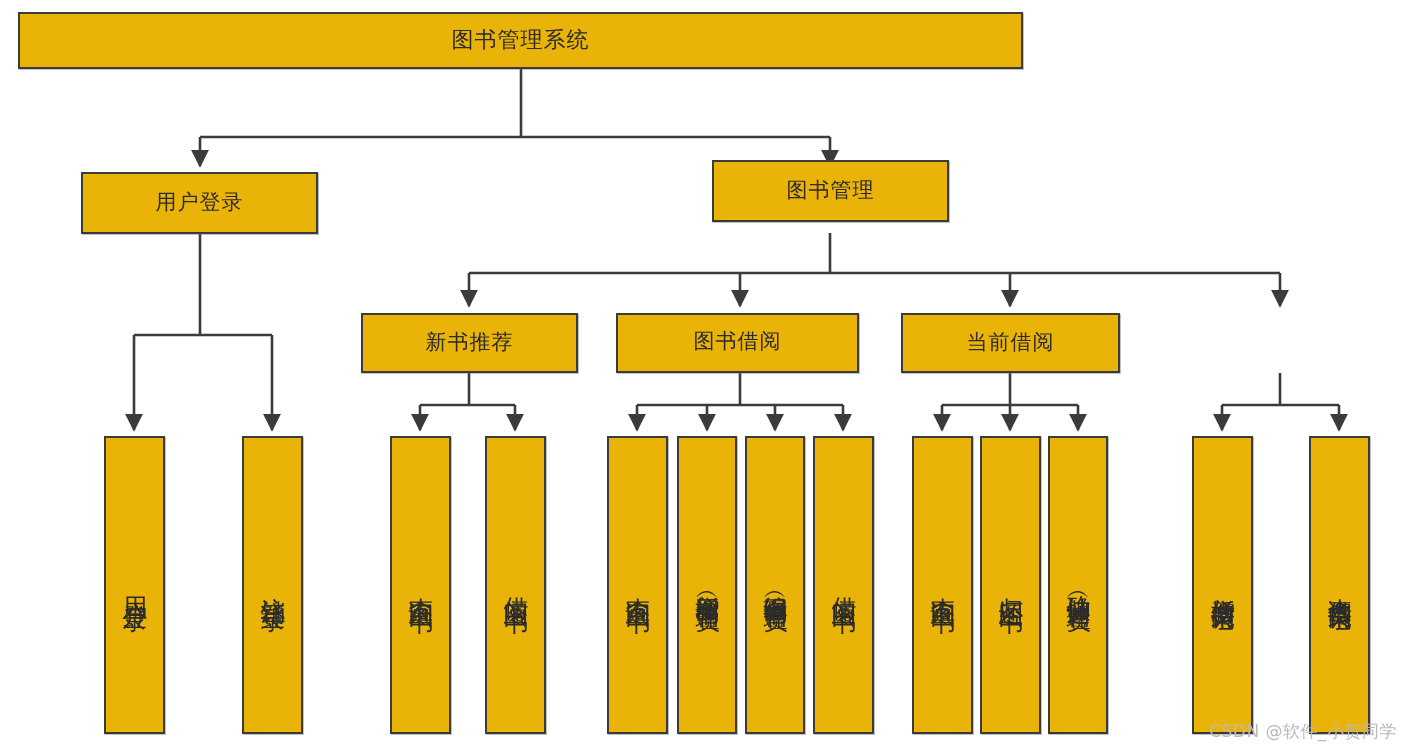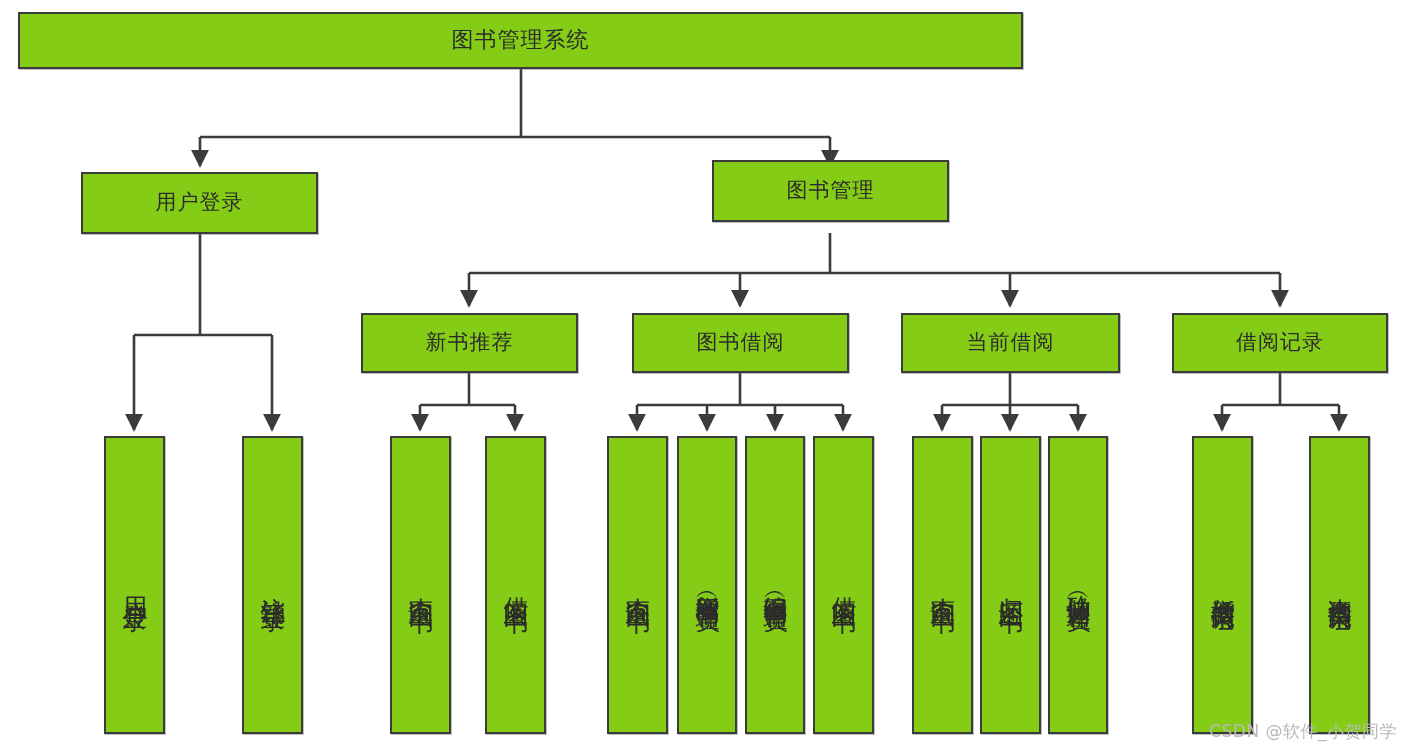--- a/index.html
+++ b/index.html
@@ -21,21 +21,21 @@
     left: 0;
     top: 0;
     width: 1405px;
     height: 747px;
     pointer-events: none;
   }
   .node {
     position: absolute;
     box-sizing: border-box;
     border: 2px solid #3b3b3b;
-    background: #84cc16;
+    background: #eab308;
     display: flex;
     align-items: center;
     justify-content: center;
     color: #2b2b2b;
     box-shadow: 1px 1px 0 rgba(120,120,120,0.45);
   }
   .node .label {
     display: block;
     letter-spacing: 1px;
     white-space: nowrap;
@@ -140,29 +140,26 @@
   <div class="node h" style="left:81px; top:172px; width:237px; height:62px;">
     <span class="label">用户登录</span>
   </div>
   <div class="node h" style="left:712px; top:160px; width:237px; height:62px;">
     <span class="label">图书管理</span>
   </div>
 
   <div class="node h" style="left:361px; top:313px; width:217px; height:60px;">
     <span class="label">新书推荐</span>
   </div>
-  <div class="node h" style="left:632px; top:313px; width:217px; height:60px;">
+  <div class="node h" style="left:616px; top:313px; width:243px; height:60px;font-family:Liberation Mono, monospace;">
     <span class="label">图书借阅</span>
   </div>
   <div class="node h" style="left:901px; top:313px; width:219px; height:60px;">
     <span class="label">当前借阅</span>
   </div>
-  <div class="node h" style="left:1172px; top:313px; width:216px; height:60px;">
-    <span class="label">借阅记录</span>
-  </div>
 
   <div class="node v" style="left:104px; top:436px; width:61px; height:298px;">
     <span class="label">用户登录</span>
   </div>
   <div class="node v" style="left:242px; top:436px; width:61px; height:298px;">
     <span class="label">注销登录</span>
   </div>
 
   <div class="node v" style="left:390px; top:436px; width:61px; height:298px;">
     <span class="label">查询图书</span>

